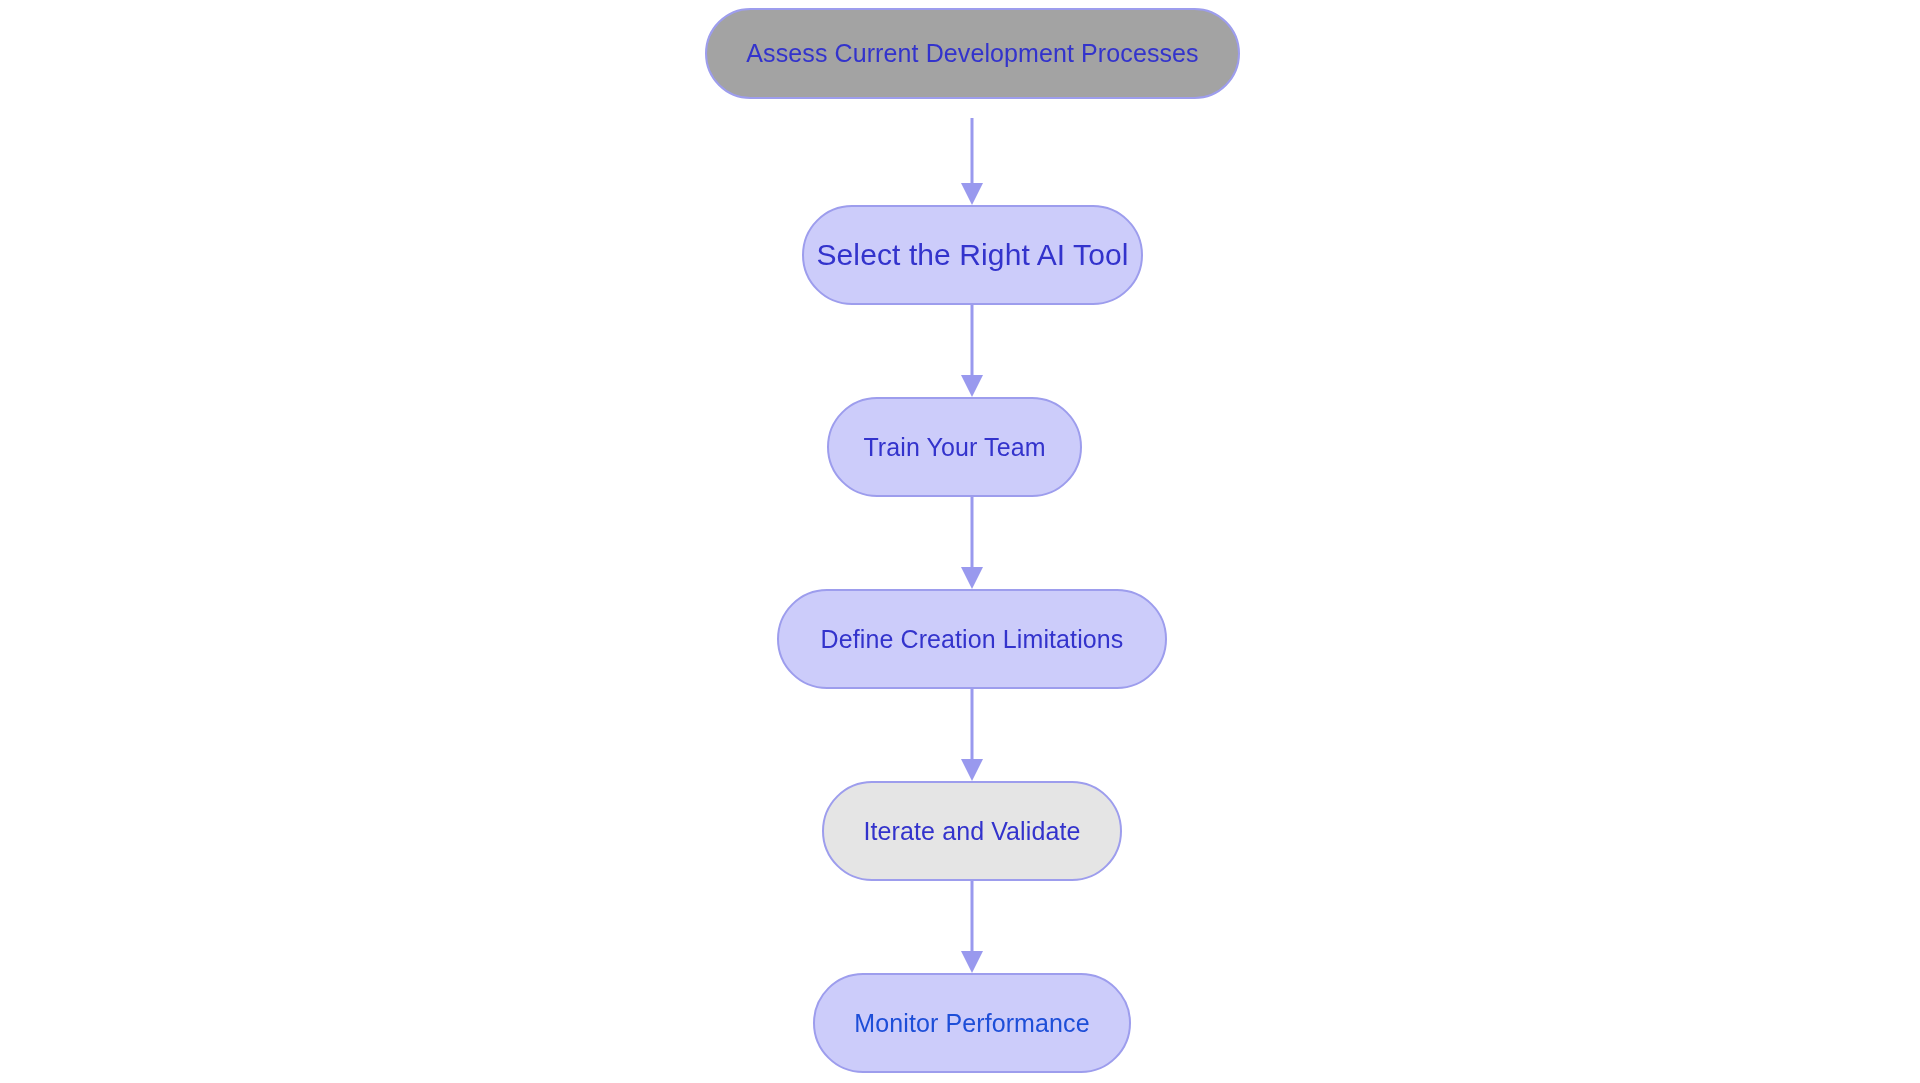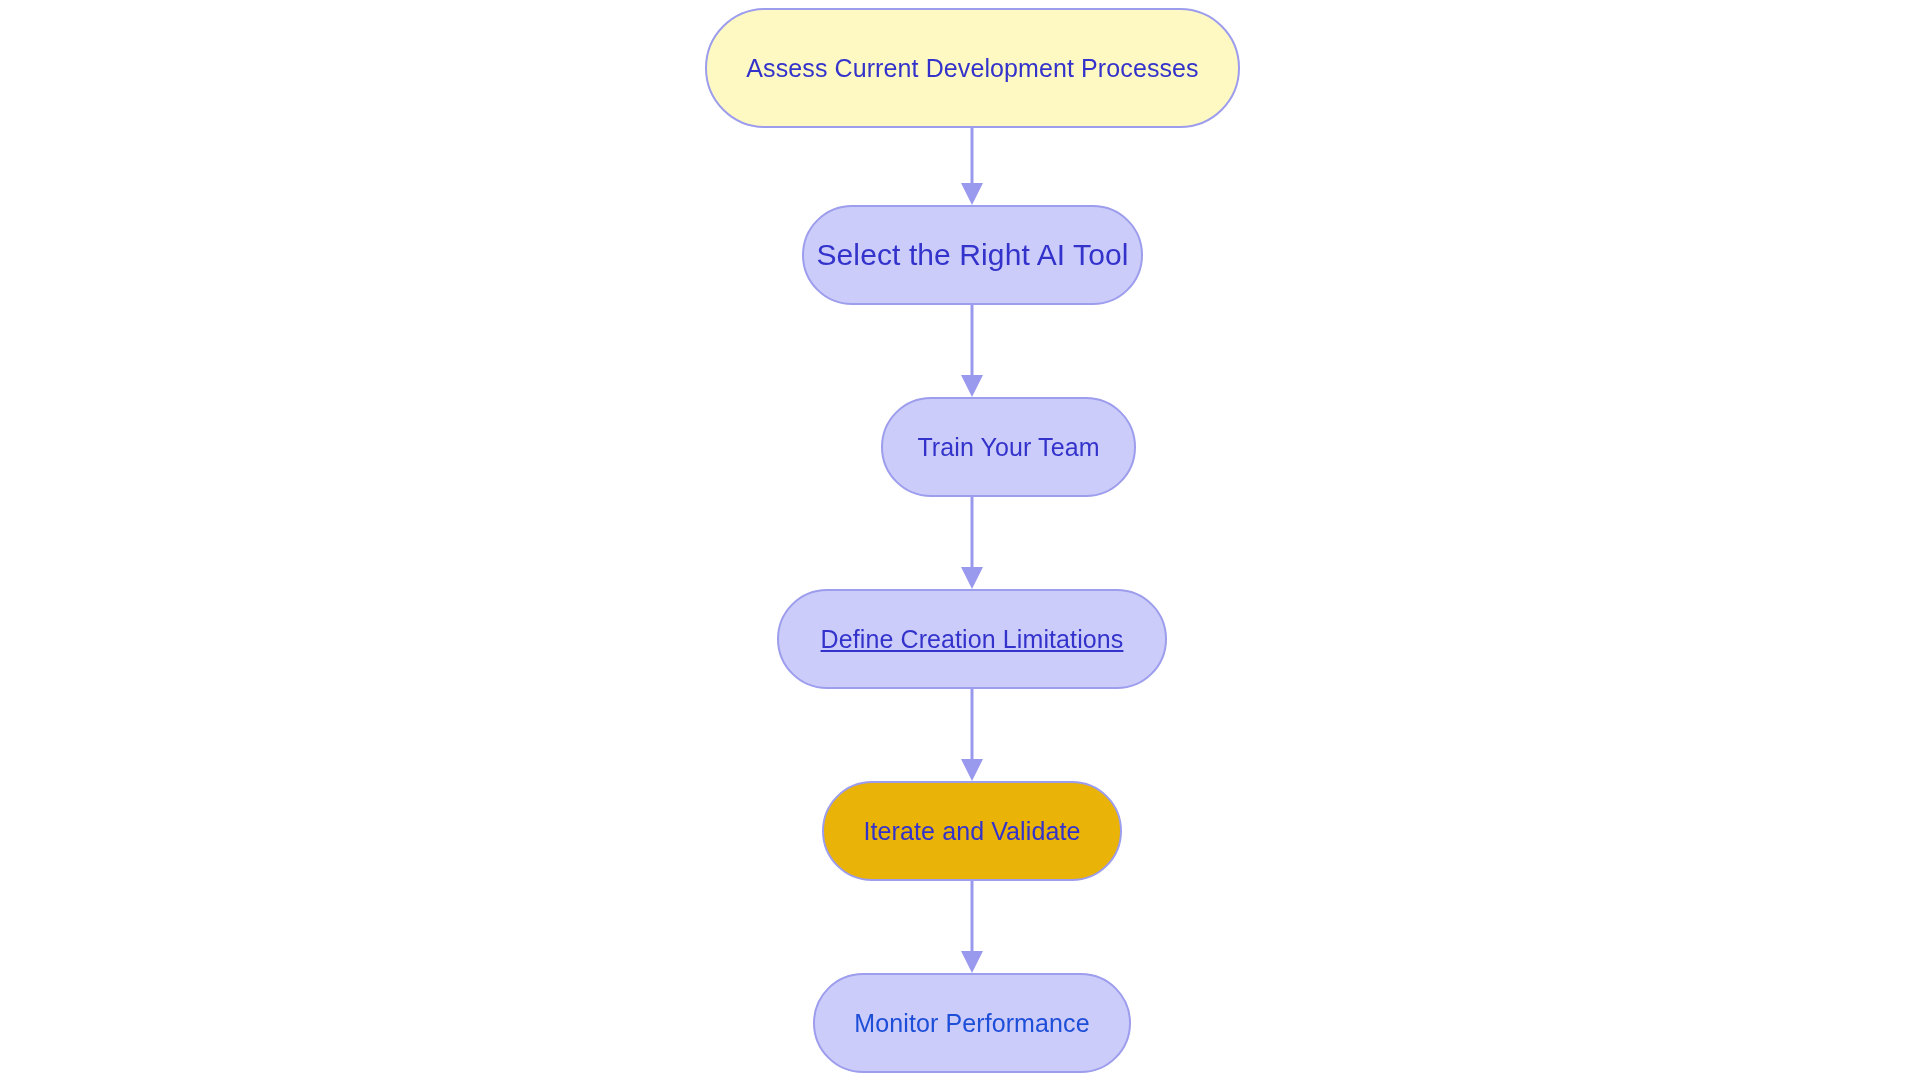--- a/index.html
+++ b/index.html
@@ -77,33 +77,33 @@
         <line x1="972" y1="689" x2="972" y2="761" stroke="#9999ee" stroke-width="3"></line>
         <polygon points="961,759 983,759 972,781" fill="#9999ee"></polygon>
       </g>
       <g>
         <line x1="972" y1="881" x2="972" y2="953" stroke="#9999ee" stroke-width="3"></line>
         <polygon points="961,951 983,951 972,973" fill="#9999ee"></polygon>
       </g>
     </svg>
 
   <div id="node-layer">
-      <div class="flow-node" style="left: 705px; top: 8px; width: 535px; height: 120px; background: #fef9c3; border-color: rgb(157, 157, 237); border-width: 2px;">
+      <div class="flow-node" style="left: 705px; top: 8px; width: 535px; height: 91px; background: #a3a3a3; border-color: rgb(157, 157, 237); border-width: 2px;">
         <span class="flow-node-label" style="color: rgb(51, 51, 204); font-size: 25px;">Assess Current Development Processes</span>
       </div>
       <div class="flow-node" style="left: 802px; top: 205px; width: 341px; height: 100px; background: rgb(204, 204, 250); border-color: rgb(157, 157, 237); border-width: 2px;">
         <span class="flow-node-label" style="color: rgb(51, 51, 204); font-size: 30px;">Select the Right AI Tool</span>
       </div>
-      <div class="flow-node" style="left: 881px; top: 397px; width: 255px; height: 100px; background: rgb(204, 204, 250); border-color: rgb(157, 157, 237); border-width: 2px;">
+      <div class="flow-node" style="left: 827px; top: 397px; width: 255px; height: 100px; background: rgb(204, 204, 250); border-color: rgb(157, 157, 237); border-width: 2px;">
         <span class="flow-node-label" style="color: rgb(51, 51, 204); font-size: 25px;">Train Your Team</span>
       </div>
       <div class="flow-node" style="left: 777px; top: 589px; width: 390px; height: 100px; background: rgb(204, 204, 250); border-color: rgb(157, 157, 237); border-width: 2px;">
-        <span class="flow-node-label" style="color: rgb(51, 51, 204); font-size: 25px; text-decoration: underline;">Define Creation Limitations</span>
+        <span class="flow-node-label" style="color: rgb(51, 51, 204); font-size: 25px;">Define Creation Limitations</span>
       </div>
-      <div class="flow-node" style="left: 822px; top: 781px; width: 300px; height: 100px; background: #eab308; border-color: rgb(157, 157, 237); border-width: 2px;">
+      <div class="flow-node" style="left: 822px; top: 781px; width: 300px; height: 100px; background: #e5e5e5; border-color: rgb(157, 157, 237); border-width: 2px;">
         <span class="flow-node-label" style="color: rgb(51, 51, 204); font-size: 25px;">Iterate and Validate</span>
       </div>
       <div class="flow-node" style="left: 813px; top: 973px; width: 318px; height: 100px; background: rgb(204, 204, 250); border-color: rgb(157, 157, 237); border-width: 2px;">
         <span class="flow-node-label" style="color: #1d4ed8; font-size: 25px;">Monitor Performance</span>
       </div>
     </div>
 
 </div>
 
 </body></html>

